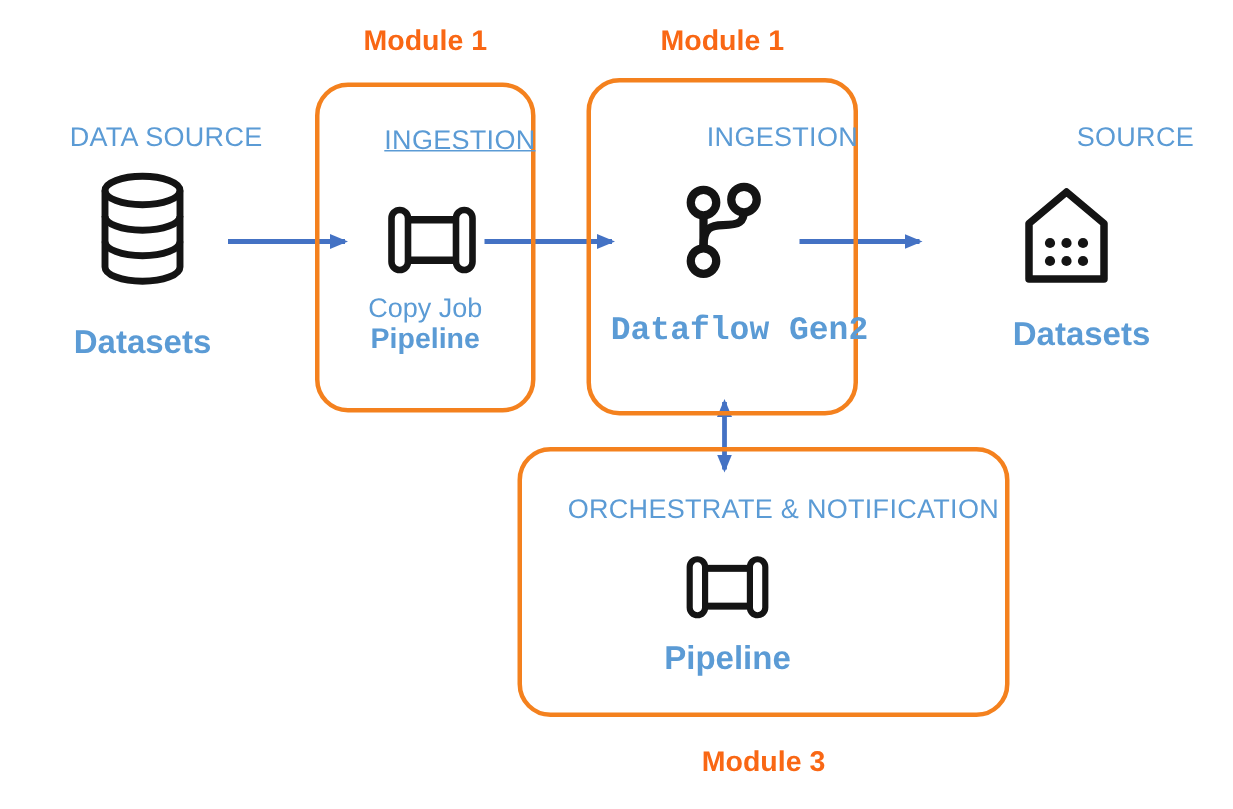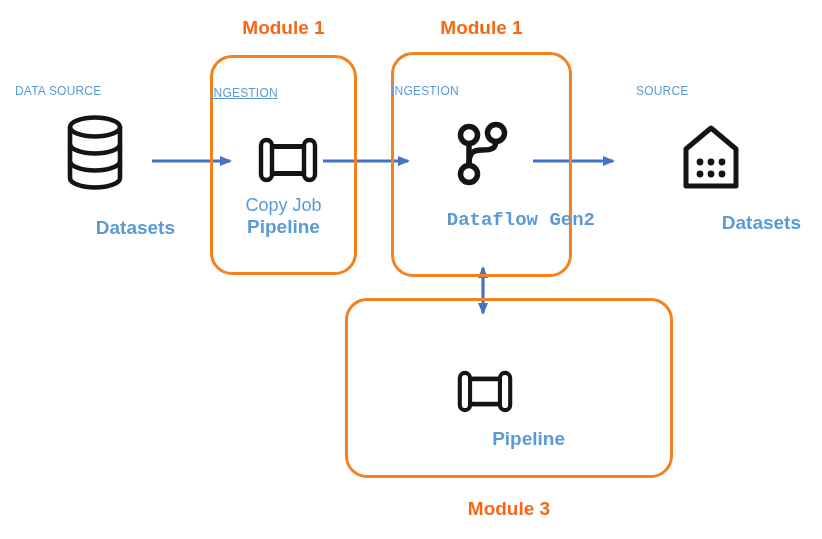--- a/index.html
+++ b/index.html
@@ -22,31 +22,31 @@
   #m2-label{left:391px;top:16px;width:181px;}
   #m3-label{left:345px;top:497px;width:328px;text-align:center;}
   .box{
     position:absolute;border:3px solid var(--box-border);
     border-radius:22px;box-sizing:border-box;background:transparent;
   }
   #m1-box{left:210px;top:55px;width:147px;height:220px;}
   #m2-box{left:391px;top:52px;width:181px;height:225px;}
   #m3-box{left:345px;top:298px;width:328px;height:180px;}
   .node-title{
-    position:absolute;color:var(--label-blue);font-size:12px;line-height:20px;
-    text-align:left;letter-spacing:0.2px;white-space:nowrap;
+    position:absolute;color:var(--label-blue);font-size:18px;line-height:20px;
+    text-align:right;letter-spacing:0.2px;white-space:nowrap;
   }
   #ds-title{left:15px;top:81px;width:160px;}
   #ing-title{left:210px;top:83px;width:147px;text-decoration:underline;}
   #tr-title{left:391px;top:81px;width:181px;}
   #st-title{left:636px;top:81px;width:160px;}
   #orch-title{left:352px;top:329px;width:314px;}
   .node-caption{
-    position:absolute;color:var(--label-blue);font-size:19px;line-height:21px;
-    font-weight:600;text-align:right;white-space:nowrap;
+    position:absolute;color:var(--label-blue);font-size:22px;line-height:21px;
+    font-weight:600;text-align:center;white-space:nowrap;
   }
   #ds-caption{left:15px;top:217px;width:160px;}
   #tr-caption{left:391px;top:210px;width:204px;font-family:Liberation Mono, monospace;}
   #st-caption{left:641px;top:212px;width:160px;}
   #orch-caption{left:405px;top:428px;width:160px;}
   .multi-caption{
     position:absolute;left:210px;top:195px;width:147px;
     color:var(--label-blue);font-size:18px;line-height:21px;
     font-weight:400;text-align:center;
   }
@@ -134,20 +134,21 @@
       <circle class="dot" cx="19" cy="38" r="3.4"></circle>
       <circle class="dot" cx="30" cy="38" r="3.4"></circle>
       <circle class="dot" cx="41" cy="38" r="3.4"></circle>
       <circle class="dot" cx="19" cy="50" r="3.4"></circle>
       <circle class="dot" cx="30" cy="50" r="3.4"></circle>
       <circle class="dot" cx="41" cy="50" r="3.4"></circle>
     </svg>
   </div>
   <div class="node-caption" id="st-caption">Datasets</div>
 
+  <div class="node-title" id="orch-title">ORCHESTRATE &amp; NOTIFICATION</div>
   <div class="icon" id="orch-icon">
     <svg width="56" height="43" viewBox="0 0 60 46">
       <rect class="stroked" x="8" y="9.5" width="44" height="27" stroke-width="5"></rect>
       <rect class="stroked-filled" x="3" y="3" width="11" height="40" rx="5.5" stroke-width="4.4"></rect>
       <rect class="stroked-filled" x="46" y="3" width="11" height="40" rx="5.5" stroke-width="4.4"></rect>
     </svg>
   </div>
   <div class="node-caption" id="orch-caption">Pipeline</div>
 
 </div>

